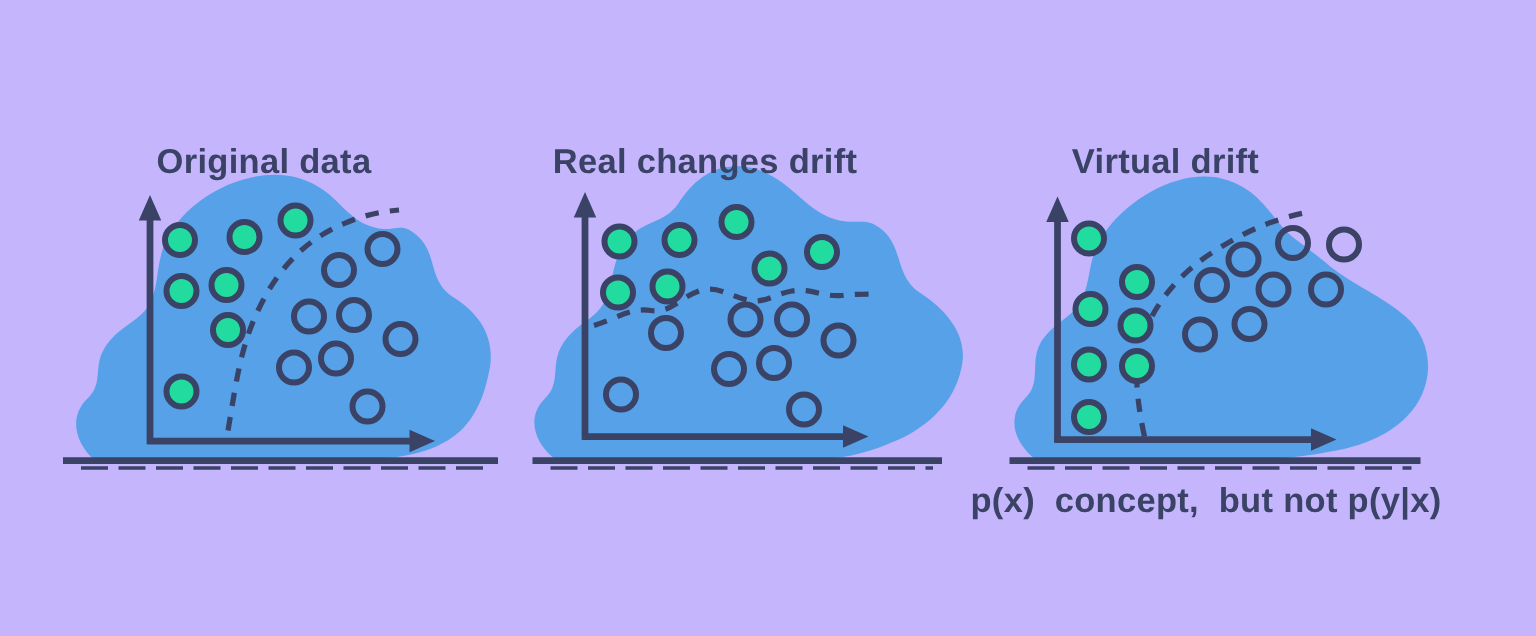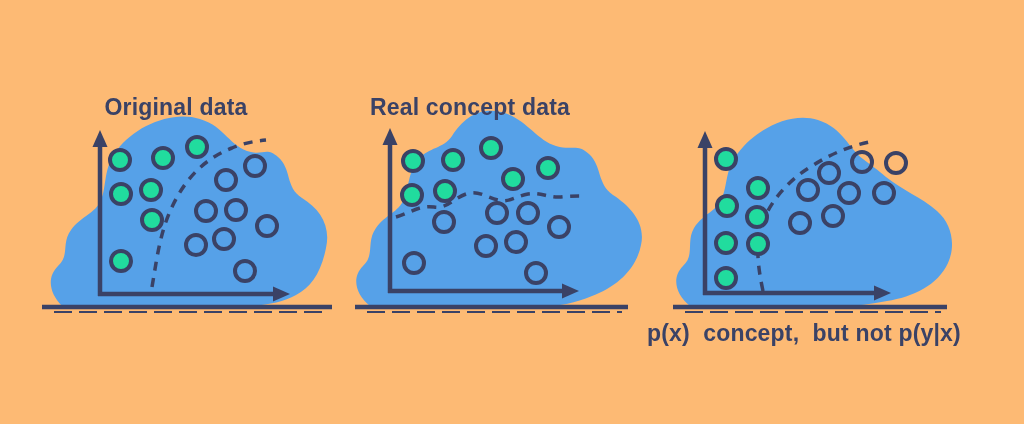--- a/index.html
+++ b/index.html
@@ -27,21 +27,21 @@
     font-size:23px;
     font-weight:700;
     letter-spacing:0.2px;
     white-space:pre;
     line-height:26px;
   }
 </style>
 </head>
 <body>
 
-<div class="stage" style="color: rgb(58, 66, 102); background: #fdba74;">
+<div class="stage" style="color: rgb(58, 66, 102); background: #c4b5fd;">
   <svg id="diagram-svg" width="1024" height="424" viewBox="0 0 1024 424">
       <g>
         <path d="M62,306 C50,294 46,278 58,266 C70,255 61,244 71,230 C81,216 95,214 101,200 C107,186 103,168 117,150 C135,126 172,110 200,119 C226,127 229,147 251,152 C263,155 267,147 278,157 C292,169 285,187 302,198 C320,209 331,226 326,248 C321,273 311,287 296,295 C282,303 262,306 244,306 L62,306 Z" fill="#56A1E8"></path>
         <line x1="42" y1="307" x2="332" y2="307" stroke="#3A4266" stroke-width="4.5"></line>
         <line x1="54" y1="312" x2="326" y2="312" stroke="#3A4266" stroke-width="2.2" stroke-dasharray="18 7"></line>
         <line x1="100" y1="296" x2="100" y2="145" stroke="#3A4266" stroke-width="4.5"></line>
         <polygon points="100,130 92.5,147 107.5,147" fill="#3A4266"></polygon>
         <line x1="98" y1="294" x2="276" y2="294" stroke="#3A4266" stroke-width="4.5"></line>
         <polygon points="290,294 273,286.5 273,301.5" fill="#3A4266"></polygon>
         <path d="M152,287 C157,258 160,232 172,207 C186,177 206,158 232,148 C244,143 255,141 266,140" fill="none" stroke="#3A4266" stroke-width="3.5" stroke-dasharray="9 7.5"></path>
@@ -107,16 +107,17 @@
         <circle cx="896" cy="163" r="10" fill="none" stroke="#3A4266" stroke-width="4"></circle>
         <circle cx="808" cy="190" r="10" fill="none" stroke="#3A4266" stroke-width="4"></circle>
         <circle cx="849" cy="193" r="10" fill="none" stroke="#3A4266" stroke-width="4"></circle>
         <circle cx="884" cy="193" r="10" fill="none" stroke="#3A4266" stroke-width="4"></circle>
         <circle cx="800" cy="223" r="10" fill="none" stroke="#3A4266" stroke-width="4"></circle>
         <circle cx="833" cy="216" r="10" fill="none" stroke="#3A4266" stroke-width="4"></circle>
       </g>
     </svg>
 
   <div class="panel-title" style="left:176px">Original data</div>
-  <div class="panel-title" style="left:470px">Real concept data</div>
+  <div class="panel-title" style="left:470px">Real changes drift</div>
+  <div class="panel-title" style="left:777px">Virtual drift</div>
 
   <div class="panel-caption" style="left:647px">p(x)  concept,  but not p(y|x)</div>
 </div>
 
 </body></html>

